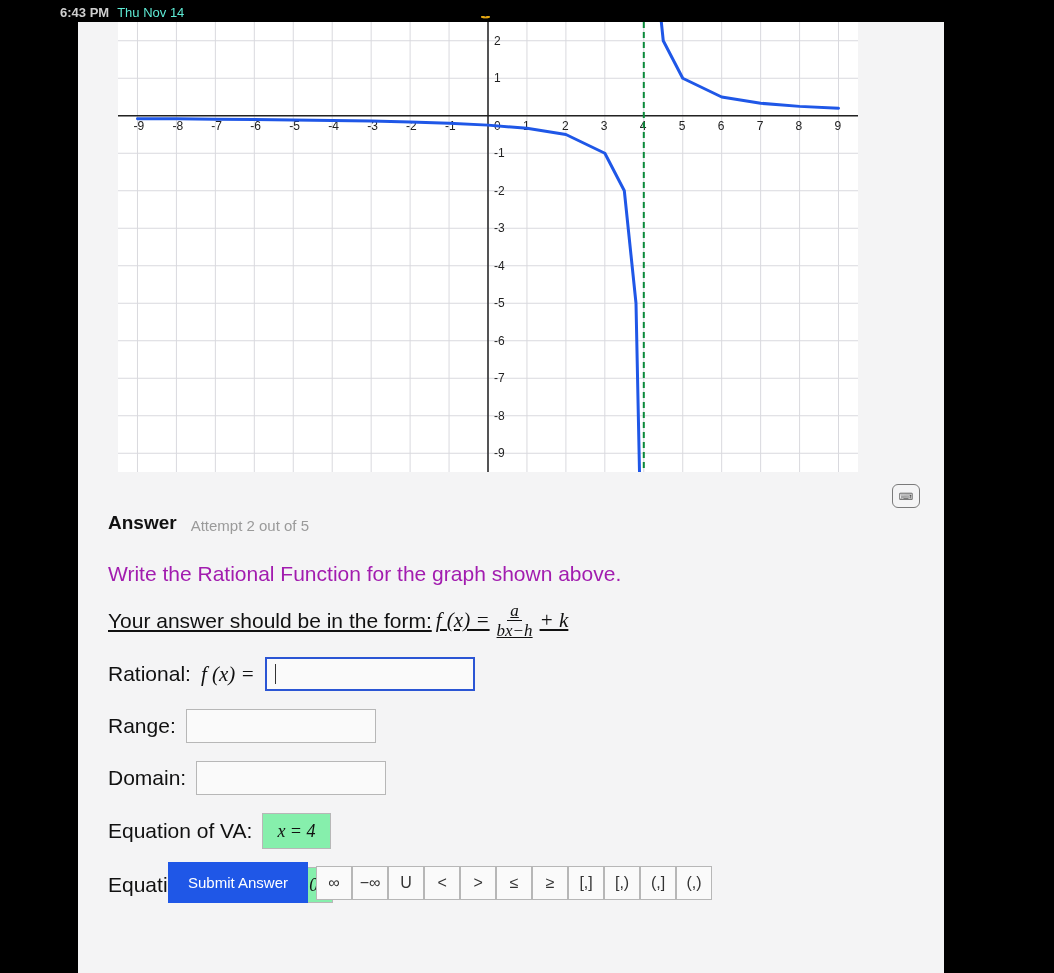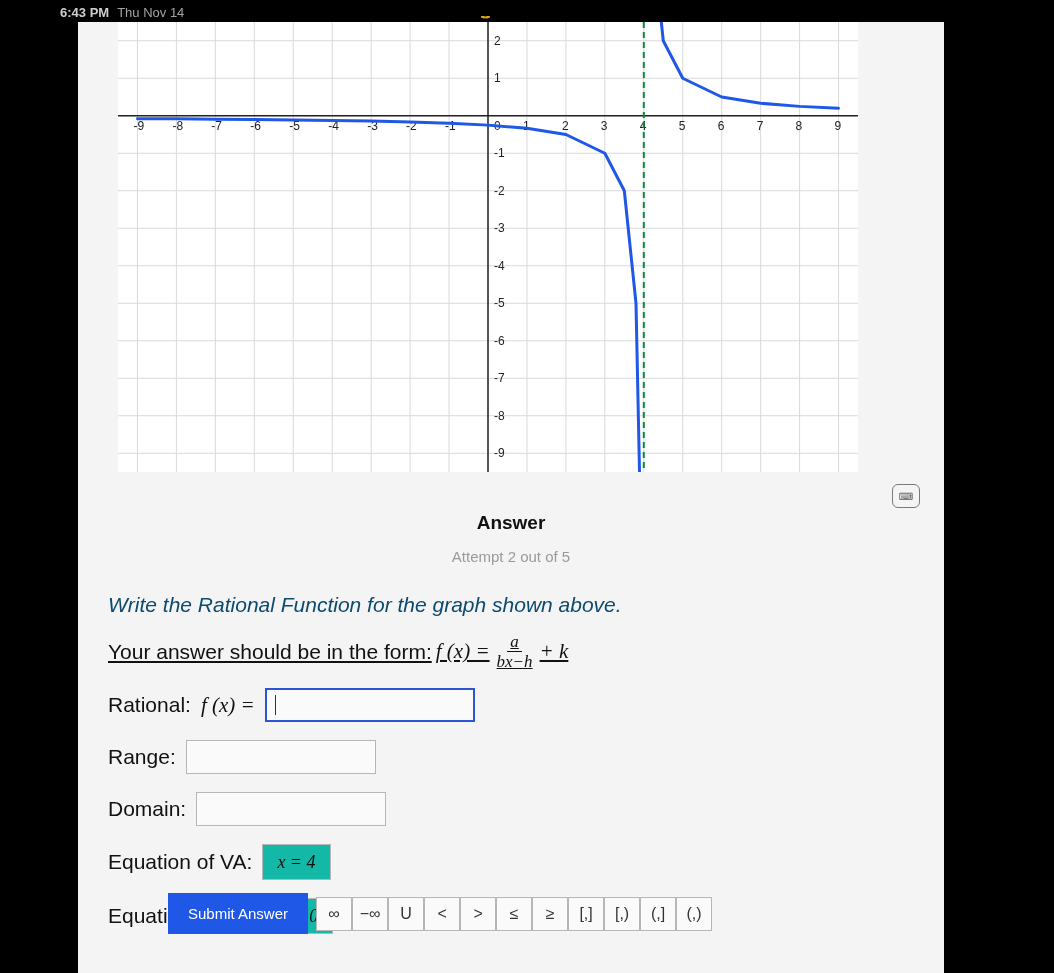--- a/index.html
+++ b/index.html
@@ -22,21 +22,21 @@
     left: 60px;
     right: 60px;
     height: 24px;
     display: flex;
     align-items: center;
     color: #cfcfcf;
     font-size: 13px;
     gap: 8px;
   }
   .status-left { font-weight: 600; }
-  .status-date { font-weight: 400; color: #a3a3a3; }
+  .status-date { font-weight: 400; color: #5eead4; }
   .status-center {
     position: absolute;
     left: 50%;
     transform: translateX(-50%);
     display: flex;
     align-items: center;
     gap: 4px;
     color: #bdbdbd;
     font-size: 12px;
   }
@@ -79,45 +79,45 @@
     height: 24px;
     border: 1.5px solid #7a7a7a;
     border-radius: 6px;
     display: flex;
     align-items: center;
     justify-content: center;
     font-size: 10px;
     color: #555;
     background: #f4f4f5;
   }
-  .ans-head { display: flex; align-items: center; gap: 14px; margin-bottom: 28px; flex-direction: column; }
+  .ans-head { display: flex; align-items: flex-end; gap: 14px; margin-bottom: 28px; }
   .ans-head .label { font-weight: 700; font-size: 19px; color: #111; }
   .ans-head .attempt { font-size: 15px; color: #9a9a9a; }
-  .prompt-line { font-size: 21px; color: #0c4a6e; margin-bottom: 16px; font-style: italic; }
+  .prompt-line { font-size: 21px; color: #a21caf; margin-bottom: 16px; }
   .form-line { font-size: 21px; color: #111; margin-bottom: 18px; display: flex; align-items: center; gap: 4px; text-decoration: underline; }
   .math-i { font-style: italic; font-family: 'Times New Roman', serif; }
   .frac { display: inline-flex; flex-direction: column; align-items: center; font-family: 'Times New Roman', serif; font-style: italic; font-size: 17px; line-height: 1; margin: 0 3px; vertical-align: middle; }
   .frac .num { border-bottom: 1px solid #111; padding: 0 3px 1px 3px; }
   .frac .den { padding-top: 1px; }
   .row { display: flex; align-items: center; gap: 10px; margin-bottom: 18px; font-size: 21px; color: #111; }
   .input-box {
     border: 1px solid #b7b7b7;
     background: #fafafa;
     height: 34px;
     min-width: 170px;
     padding: 0 8px;
     display: inline-flex;
     align-items: center;
     font-size: 18px;
   }
   .input-box.focused { border: 2px solid #2b55d4; }
   .cursor { width: 1px; height: 20px; background: #333; }
   .value-box {
     border: 1px solid #b7b7b7;
-    background: #14b8a6;
+    background: #86efac;
     height: 36px;
     padding: 0 14px;
     display: inline-flex;
     align-items: center;
     font-size: 18px;
     font-family: 'Times New Roman', serif;
     font-style: italic;
   }
   .bottom-bar {
     position: absolute;

